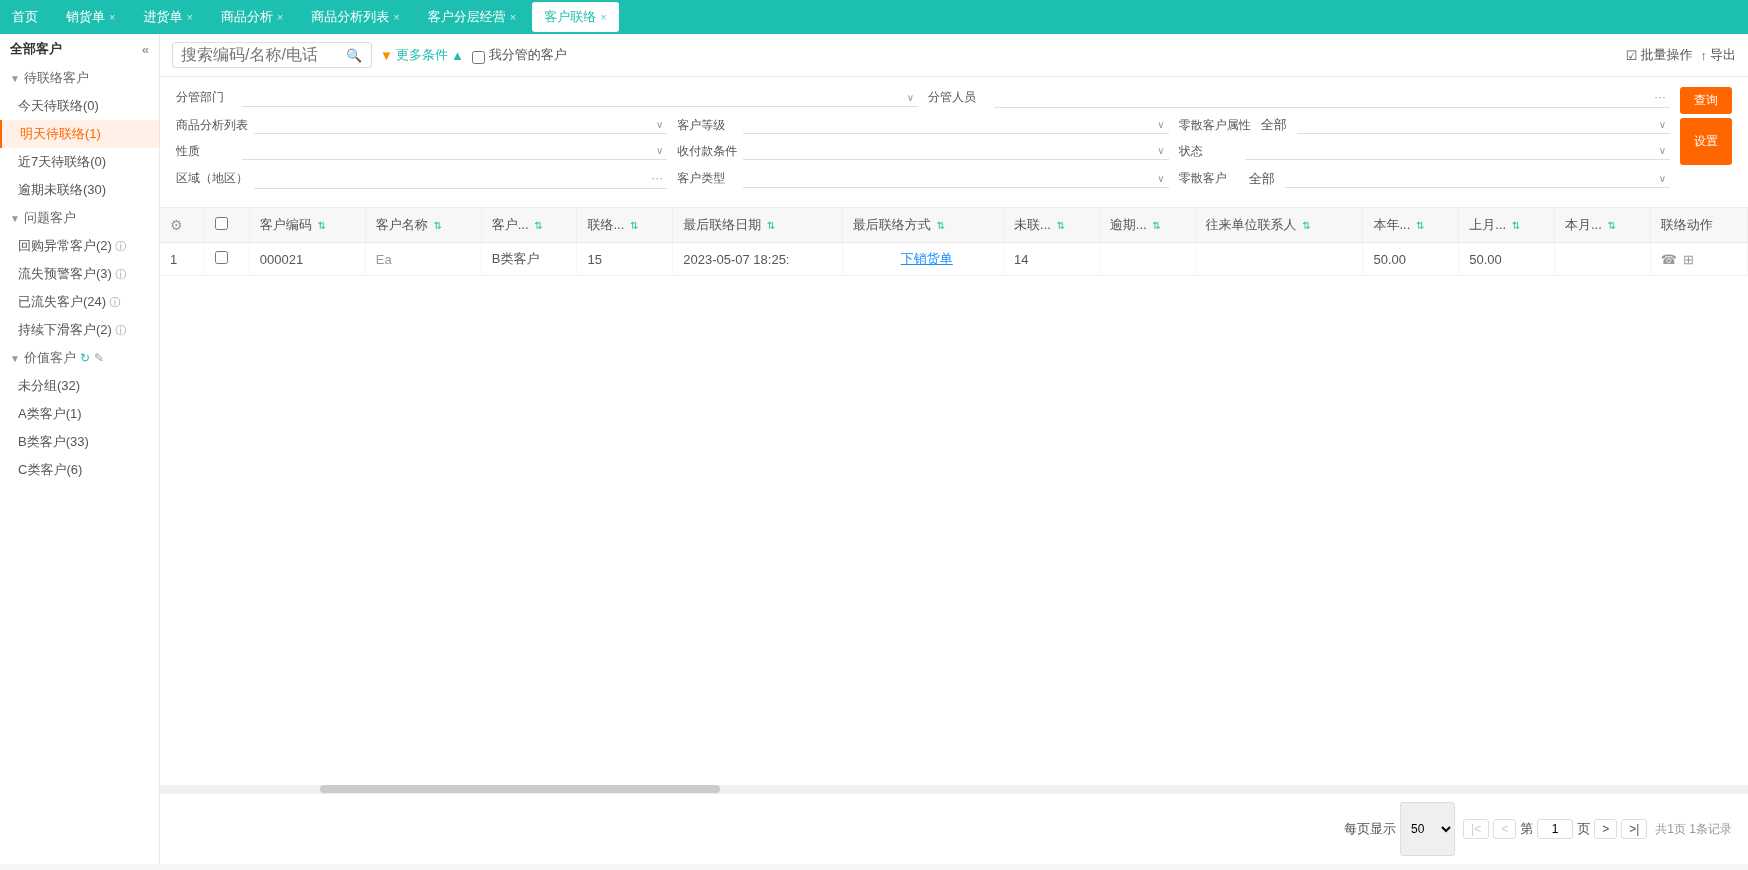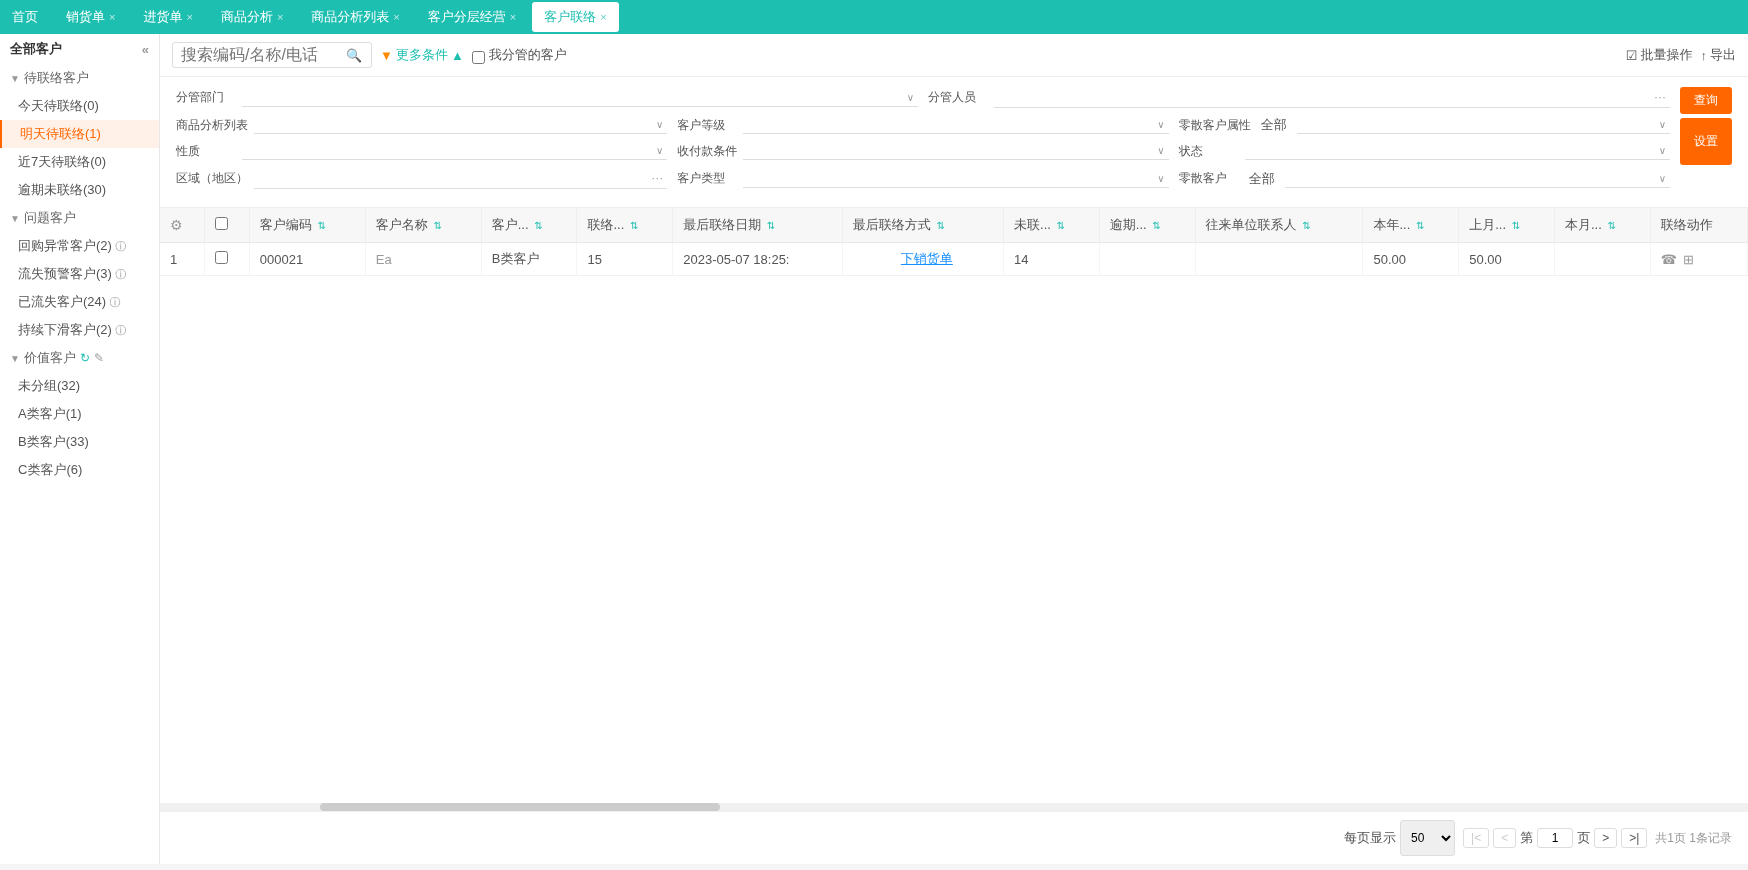--- a/index.html
+++ b/index.html
@@ -281,21 +281,21 @@
       color: #555;
     }
     .footer-page-size {
       display: flex;
       align-items: center;
       gap: 4px;
     }
     .page-size-select {
       border: 1px solid #ddd;
       border-radius: 3px;
-      padding: 9px 6px;
+      padding: 18px 6px;
       font-size: 12px;
       outline: none;
     }
     .pagination {
       display: flex;
       align-items: center;
       gap: 4px;
     }
     .page-btn {
       border: 1px solid #ddd;

